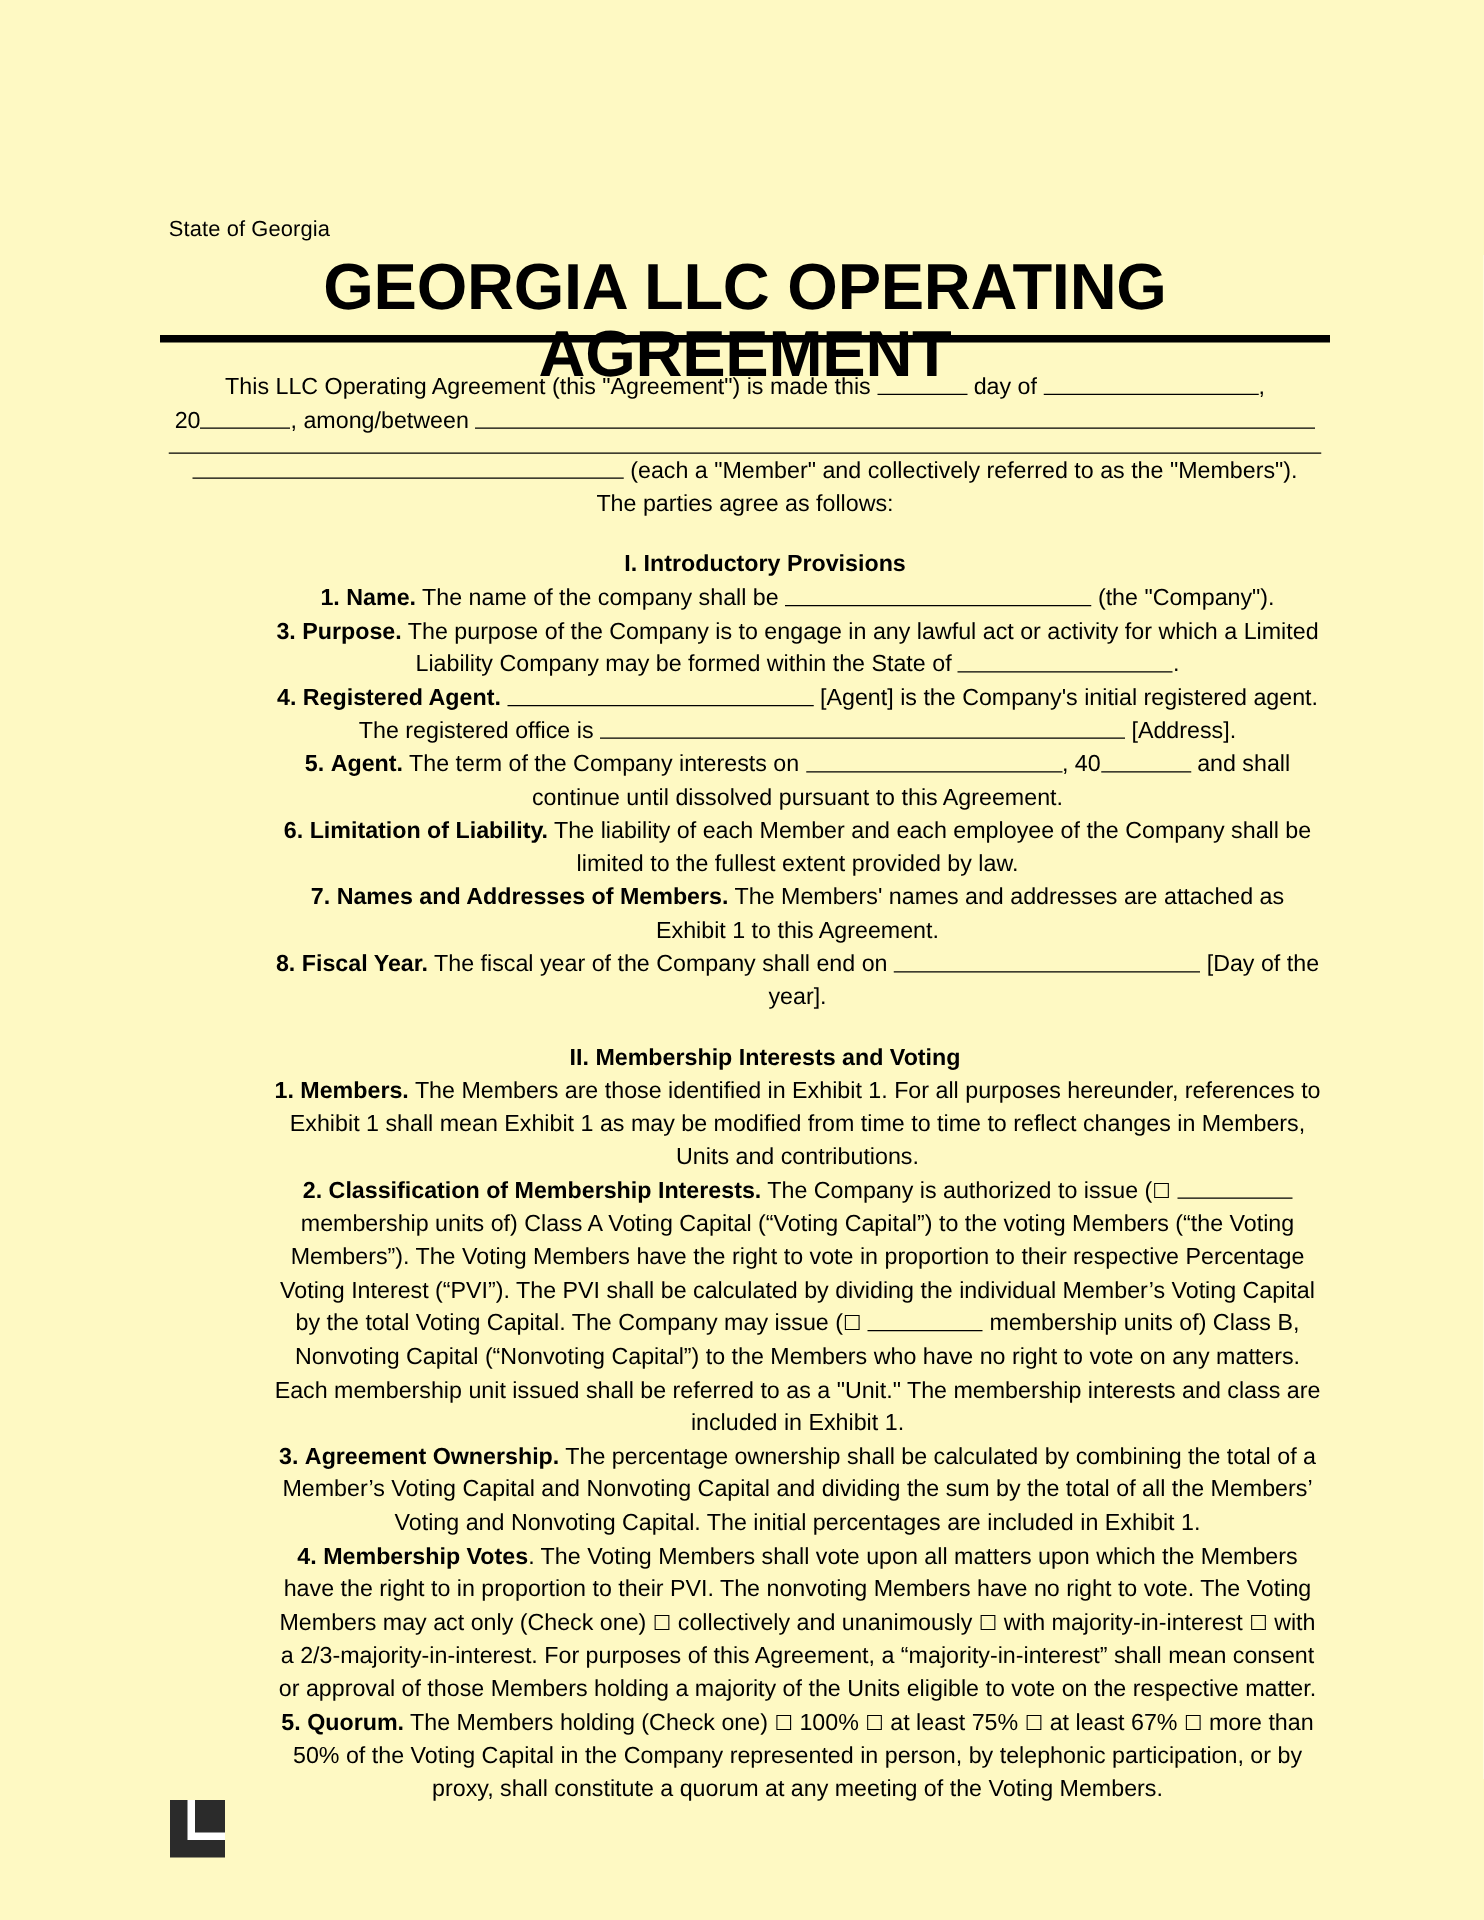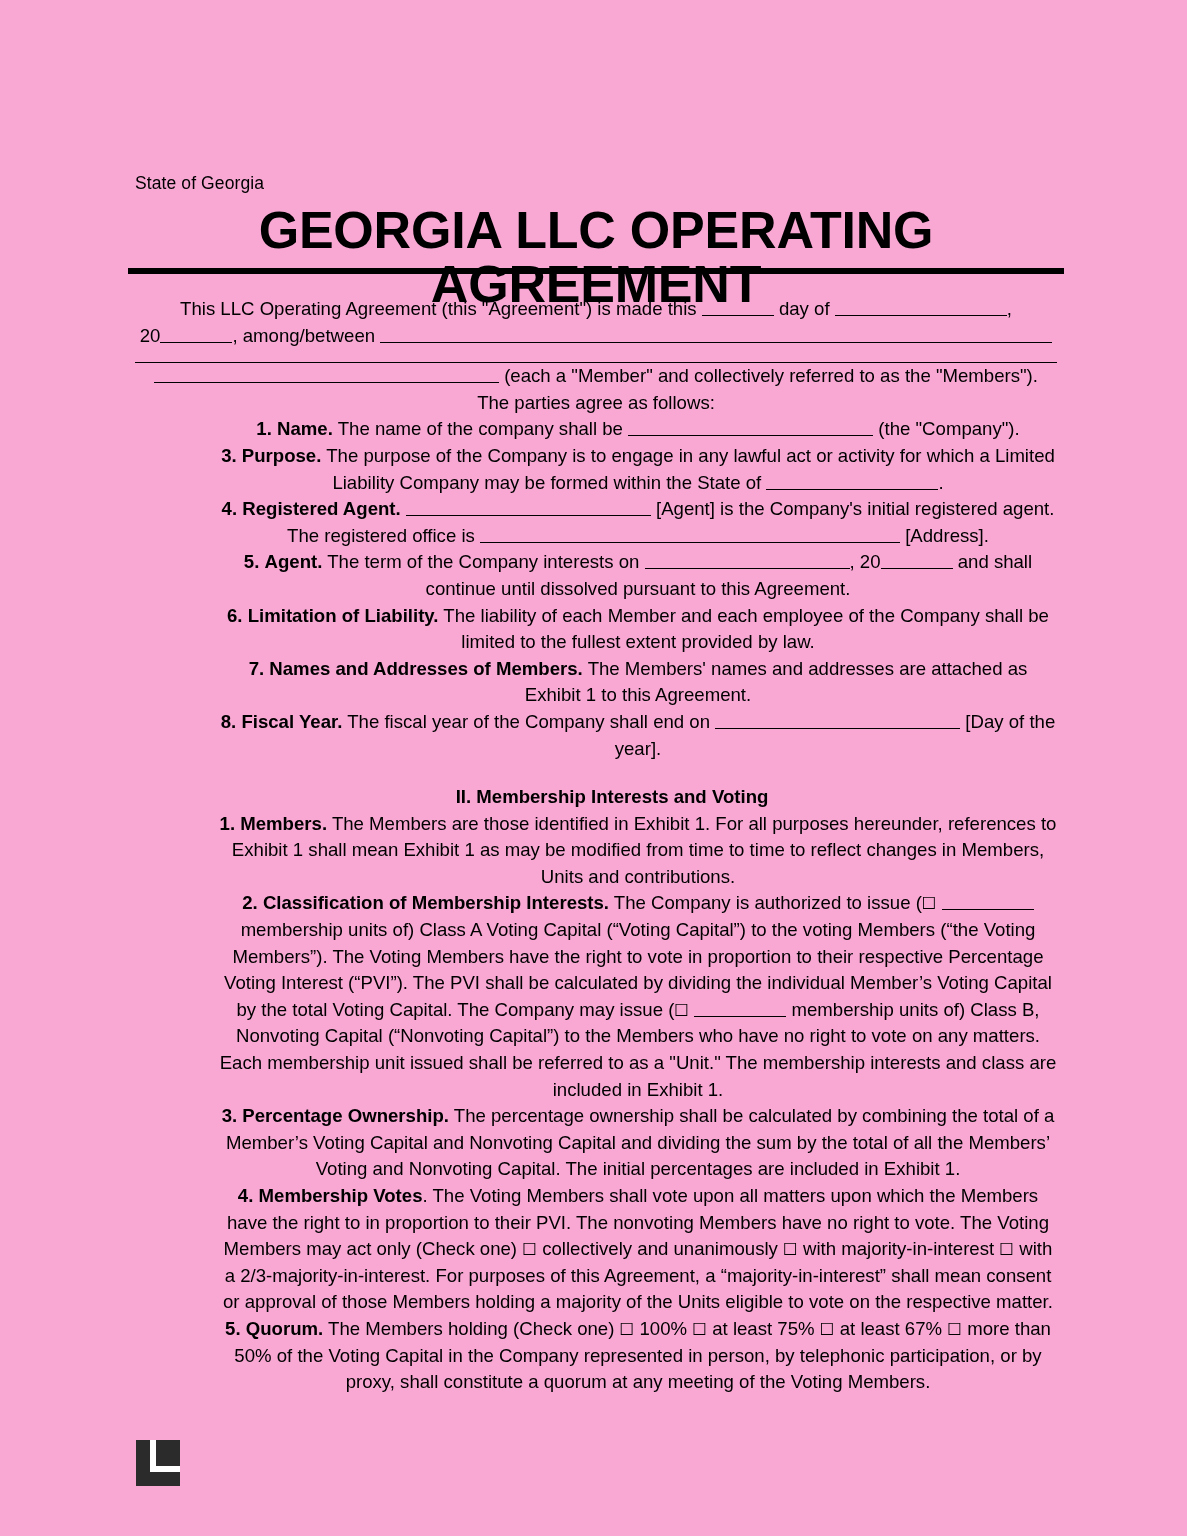--- a/index.html
+++ b/index.html
@@ -9,21 +9,21 @@
     background: #ffffff;
   }
   body {
     font-family: "Liberation Sans", sans-serif;
     color: #000000;
   }
   .page {
     position: relative;
     width: 1187px;
     height: 1536px;
-    background: #f9a8d4;
+    background: #fef9c3;
     overflow: hidden;
     box-sizing: border-box;
   }
 
   
   .state-line {
     position: absolute;
     left: 135px;
     top: 172px;
     font-size: 17.5px;
@@ -142,43 +142,44 @@
   <div class="state-line">State of Georgia</div>
 
   <div class="doc-title">GEORGIA LLC OPERATING AGREEMENT</div>
 
   <div class="title-rule"></div>
 
   <div class="body-block">
 
     <p class="para"><span>This LLC Operating Agreement (this "Agreement") is made this</span> <span class="blank w-s"></span> <span>day of</span> <span class="blank w-ml"></span><span>,</span><br><span>20</span><span class="blank w-s"></span><span>, among/between</span> <span class="blank w-full-1"></span><span class="rule-line"></span><span class="blank w-full-3"></span> <span>(each a "Member" and collectively referred to as the "Members").</span><br><span>The parties agree as follows:</span></p>
 
+    <p class="para sec-head indent-sec"><span>I.</span> <span>Introductory Provisions</span></p>
 
     <p class="para item"><b>1.</b> <b>Name.</b> <span>The name of the company shall be</span> <span class="blank w-xl"></span> <span>(the "Company").</span></p>
 
 
     <p class="para item"><b>3.</b> <b>Purpose.</b> <span>The purpose of the Company is to engage in any lawful act or activity for which a Limited Liability Company may be formed within the  State of</span> <span class="blank w-ml"></span><span>.</span></p>
 
     <p class="para item"><b>4.</b> <b>Registered Agent.</b> <span class="blank w-xl"></span> <span>[Agent] is the Company's initial registered agent. The registered office is</span> <span class="blank w-420"></span> <span>[Address].</span></p>
 
-    <p class="para item"><b>5.</b> <b>Agent.</b> <span>The term of the Company interests on</span> <span class="blank w-l"></span><span>, 20</span><span class="blank w-s"></span> <span>and shall continue until dissolved pursuant to this Agreement.</span></p>
+    <p class="para item"><b>5.</b> <b>Agent.</b> <span>The term of the Company interests on</span> <span class="blank w-l"></span><span>, 40</span><span class="blank w-s"></span> <span>and shall continue until dissolved pursuant to this Agreement.</span></p>
 
     <p class="para item"><b>6.</b> <b>Limitation of Liability.</b> <span>The liability of each Member and each employee of the Company shall be limited to the fullest extent provided by law.</span></p>
 
     <p class="para item"><b>7.</b> <b>Names and Addresses of Members.</b> <span>The Members' names and addresses are attached as Exhibit 1 to this Agreement.</span></p>
 
     <p class="para item"><b>8.</b> <b>Fiscal Year.</b> <span>The fiscal year of the Company shall end on</span> <span class="blank w-xl"></span> <span>[Day of the year].</span></p>
 
     <p class="para sec-head indent-sec"><span>II.</span> <span>Membership Interests and Voting</span></p>
 
     <p class="para item"><b>1.</b> <b>Members.</b> <span>The Members are those identified in Exhibit 1. For all purposes hereunder, references to Exhibit 1 shall mean Exhibit 1 as may be modified from time to time to reflect changes in Members, Units and contributions.</span></p>
 
     <p class="para item"><b>2.</b> <b>Classification of Membership Interests.</b> <span>The Company is authorized to issue (</span><span class="cb">☐</span> <span class="blank w-tiny"></span> <span>membership units of) Class A Voting Capital (“Voting Capital”) to the voting Members (“the Voting Members”). The Voting Members have the right to vote in proportion to their respective Percentage Voting Interest (“PVI”). The PVI shall be calculated by dividing the individual Member’s Voting Capital by the total Voting Capital. The Company may issue (</span><span class="cb">☐</span> <span class="blank w-tiny"></span> <span>membership units of) Class B, Nonvoting Capital (“Nonvoting Capital”) to the Members who have no right to vote on any matters. Each membership unit issued shall be referred to as a "Unit." The membership interests and class are included in Exhibit 1.</span></p>
 
-    <p class="para item"><b>3.</b> <b>Percentage Ownership.</b> <span>The percentage ownership shall be calculated by combining the total of a Member’s Voting Capital and Nonvoting Capital and dividing the sum by the total of all the Members’ Voting and Nonvoting Capital. The initial percentages are included in Exhibit 1.</span></p>
+    <p class="para item"><b>3.</b> <b>Agreement Ownership.</b> <span>The percentage ownership shall be calculated by combining the total of a Member’s Voting Capital and Nonvoting Capital and dividing the sum by the total of all the Members’ Voting and Nonvoting Capital. The initial percentages are included in Exhibit 1.</span></p>
 
     <p class="para item"><b>4.</b> <b>Membership Votes</b><span>. The Voting Members shall vote upon all matters upon which the Members have the right to in proportion to their PVI. The nonvoting Members have no right to vote. The Voting Members may act only (Check one)</span> <span class="cb">☐</span> <span>collectively and unanimously</span> <span class="cb">☐</span> <span>with majority-in-interest</span> <span class="cb">☐</span> <span>with a 2/3-majority-in-interest.</span> <span>For purposes of this Agreement, a “majority-in-interest” shall mean consent or approval of those Members holding a majority of the Units eligible to vote on the respective matter.</span></p>
 
     <p class="para item"><b>5.</b> <b>Quorum.</b> <span>The Members holding (Check one)</span> <span class="cb">☐</span> <span>100%</span> <span class="cb">☐</span> <span>at least 75%</span> <span class="cb">☐</span> <span>at least 67%</span> <span class="cb">☐</span> <span>more than 50%</span> <span>of the Voting Capital in the Company represented in person, by telephonic participation, or by proxy, shall constitute a quorum at any meeting of the Voting Members.</span></p>
 
   </div>
 
   <div class="logo">
     <div class="logo-inner"></div>
     <div class="logo-inner2"></div>

